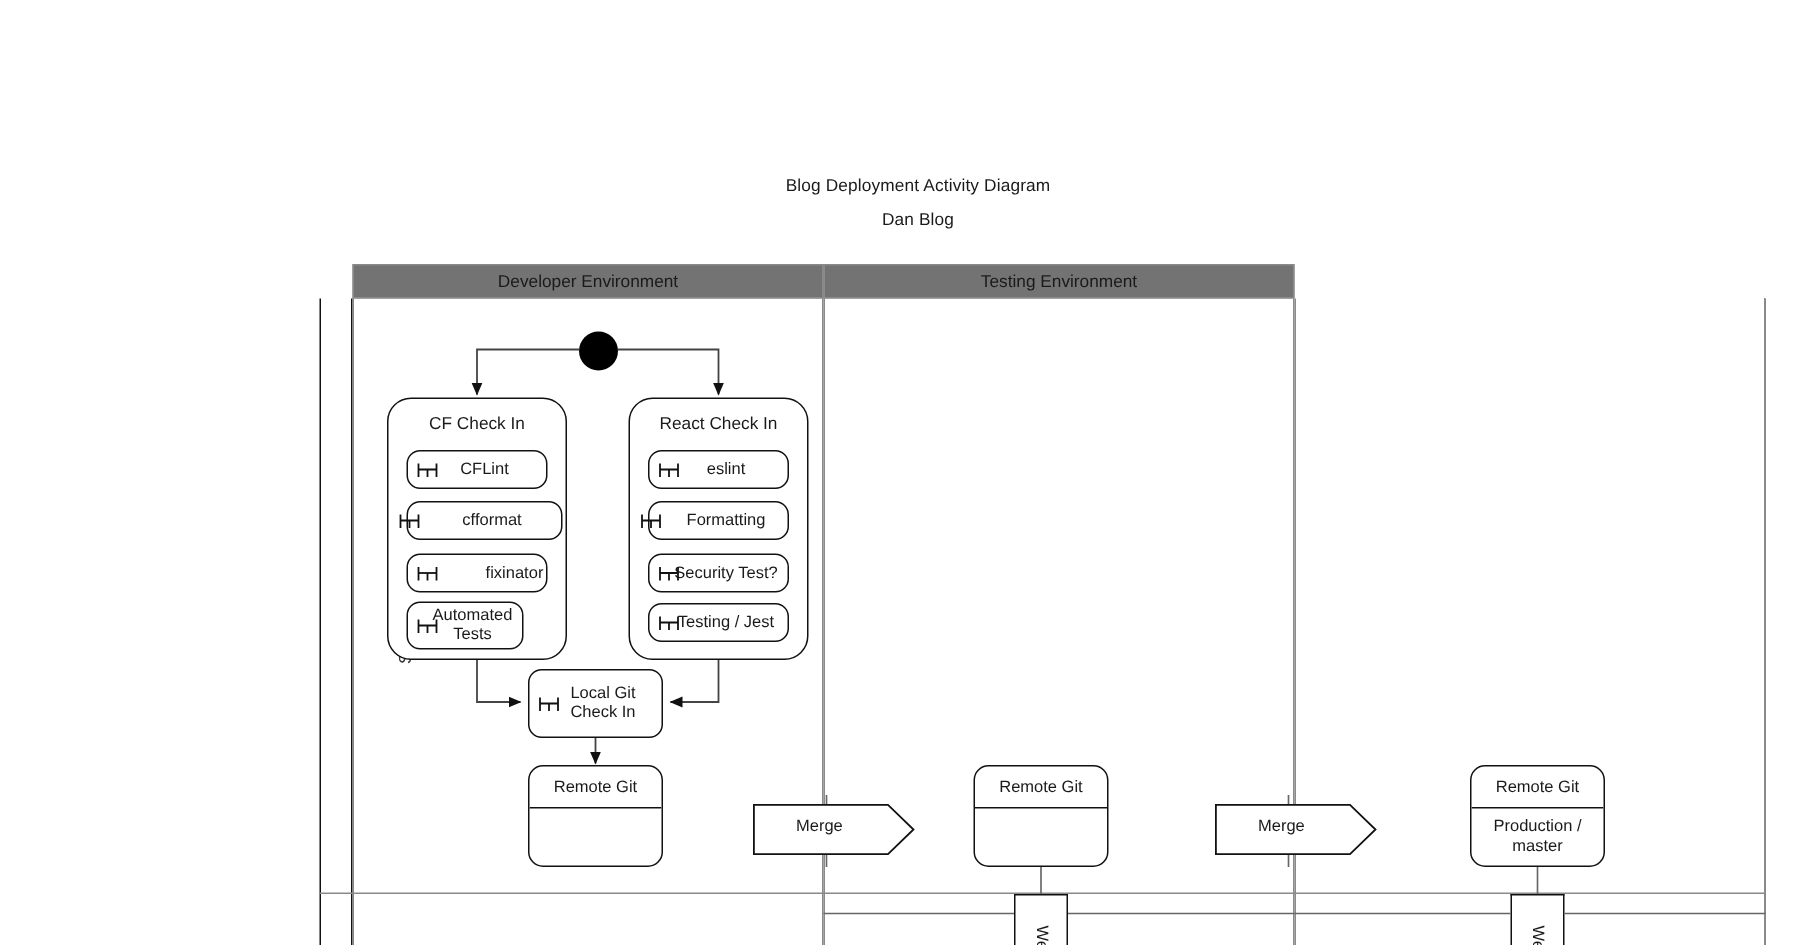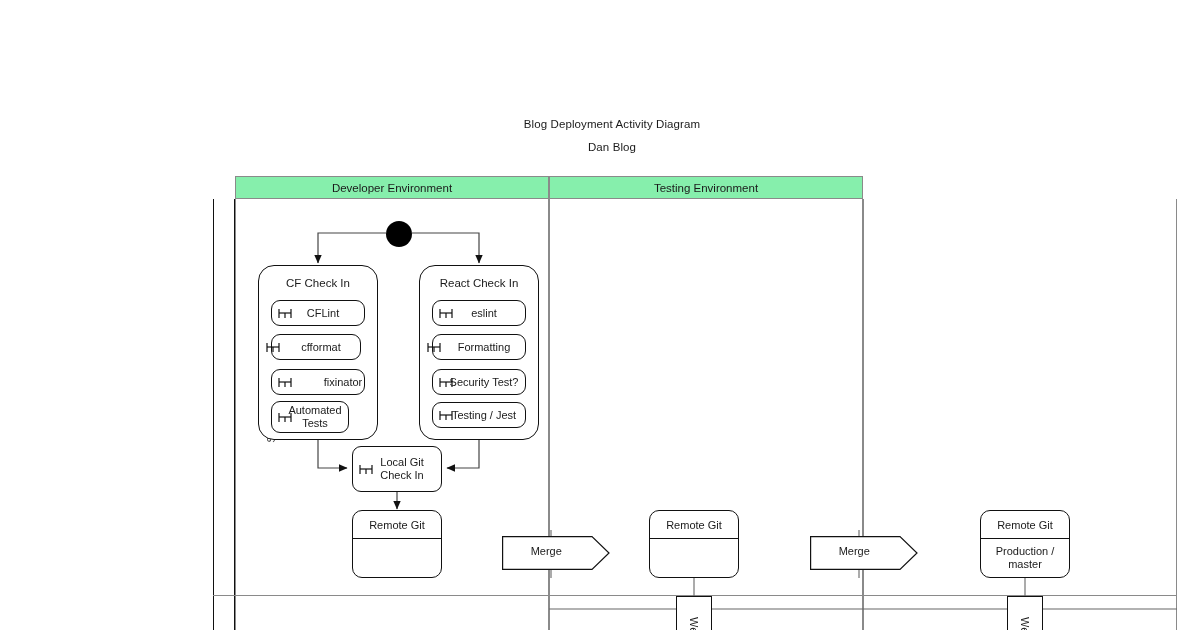--- a/index.html
+++ b/index.html
@@ -34,21 +34,21 @@
     margin-left: 12px;
   }
   .doc-title { top: 118px; }
   .doc-author { top: 141px; }
 
   
   .lane-header {
     position: absolute;
     box-sizing: border-box;
     border: 1px solid #8a8a8a;
-    background: #86efac;
+    background: #737373;
     display: flex;
     align-items: center;
     justify-content: center;
     font-size: 11.5px;
     color: #1a1a1a;
   }
   .lane-body {
     position: absolute;
     box-sizing: border-box;
     border-left: 1px solid #8a8a8a;
@@ -276,21 +276,21 @@
         <path d="M1,2 L1,11"></path>
             <path d="M1,6 L13,6"></path>
             <path d="M7,6 L7,11"></path>
             <path d="M13,2 L13,11"></path>
       </g>
         </svg>
     </span>
     <span class="lbl">CFLint</span>
   </div>
 
-  <div class="act-node" style="left:271px; top:334px; width:90px; height:26px;">
+  <div class="act-node" style="left:271px; top:334px; width:104px; height:26px;">
     <span class="rake shift">
       <svg viewBox="0 0 14 12" width="14" height="12">
           <g stroke="#111" stroke-width="1.2" fill="none">
         <path d="M1,2 L1,11"></path>
             <path d="M1,6 L13,6"></path>
             <path d="M7,6 L7,11"></path>
             <path d="M13,2 L13,11"></path>
       </g>
         </svg>
     </span>

